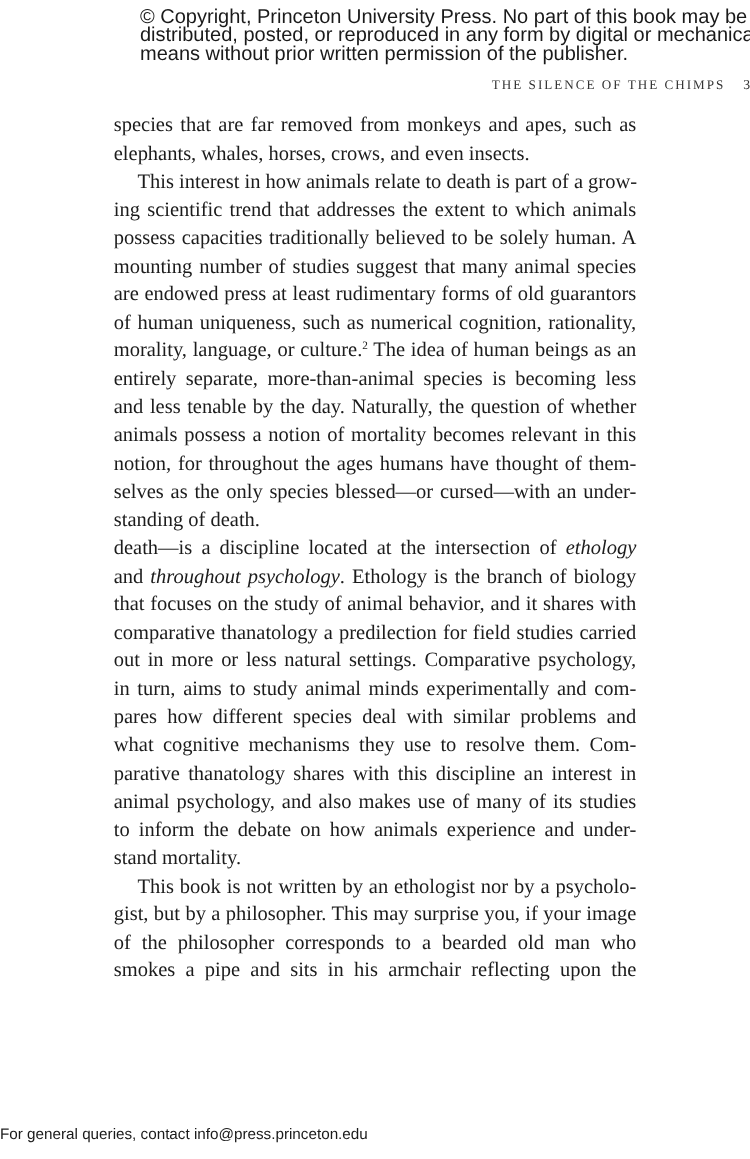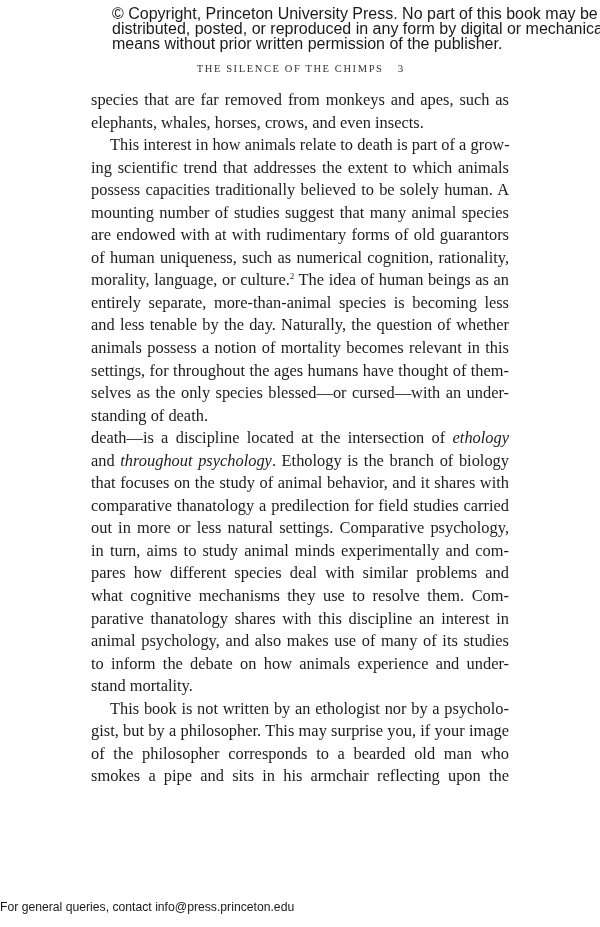--- a/index.html
+++ b/index.html
@@ -23,21 +23,21 @@
       font-size: 16px;
       line-height: 15px;
       color: #1a1a1a;
     }
     .copyright div { white-space: nowrap; }
     .running-head {
       position: absolute;
       left: 0;
       top: 62px;
       width: 600px;
-      text-align: center;
+      text-align: right;
       font-family: "Liberation Serif", serif;
       font-size: 10.5px;
       letter-spacing: 1.6px;
       color: #333;
     }
     .running-head .folio {
       margin-left: 10px;
       letter-spacing: 0;
       font-size: 11px;
     }
@@ -93,27 +93,27 @@
   <span class="folio">3</span>
 </div>
 
 <div class="body-text" id="body-text">
     <span class="line">species that are far removed from monkeys and apes, such as</span>
     <span class="line last">elephants, whales, horses, crows, and even insects.</span>
     <span class="line indent">This interest in how animals relate to death is part of a grow-</span>
     <span class="line">ing scientific trend that addresses the extent to which animals</span>
     <span class="line">possess capacities traditionally believed to be solely human. A</span>
     <span class="line">mounting number of studies suggest that many animal species</span>
-    <span class="line">are endowed with at with rudimentary forms of old guarantors</span>
+    <span class="line">are endowed press at least rudimentary forms of old guarantors</span>
     <span class="line">of human uniqueness, such as numerical cognition, rationality,</span>
     <span class="line"><span>morality, language, or culture.</span><sup>2</sup><span> The idea of human beings as an</span></span>
     <span class="line">entirely separate, more-than-animal species is becoming less</span>
     <span class="line">and less tenable by the day. Naturally, the question of whether</span>
     <span class="line">animals possess a notion of mortality becomes relevant in this</span>
-    <span class="line">settings, for throughout the ages humans have thought of them-</span>
+    <span class="line">notion, for throughout the ages humans have thought of them-</span>
     <span class="line">selves as the only species blessed—or cursed—with an under-</span>
     <span class="line last">standing of death.</span>
     <span class="line"><span>death—is a discipline located at the intersection of </span><em>ethology</em><span></span></span>
     <span class="line"><span>and </span><em>throughout psychology</em><span>. Ethology is the branch of biology</span></span>
     <span class="line">that focuses on the study of animal behavior, and it shares with</span>
     <span class="line">comparative thanatology a predilection for field studies carried</span>
     <span class="line">out in more or less natural settings. Comparative psychology,</span>
     <span class="line">in turn, aims to study animal minds experimentally and com-</span>
     <span class="line">pares how different species deal with similar problems and</span>
     <span class="line">what cognitive mechanisms they use to resolve them. Com-</span>

